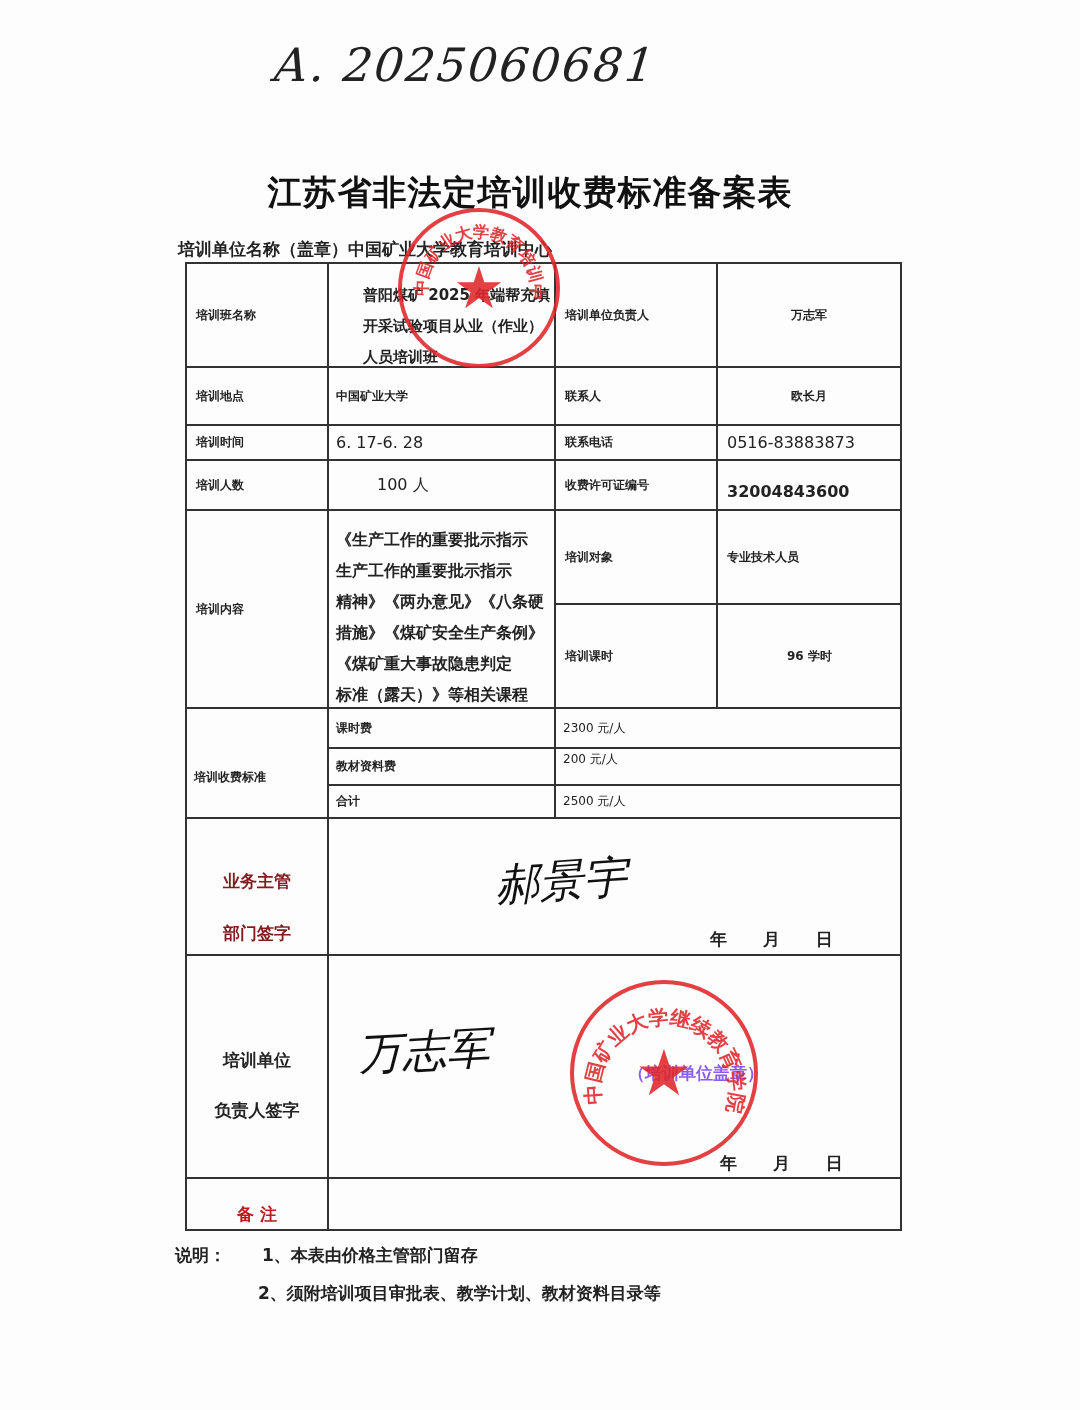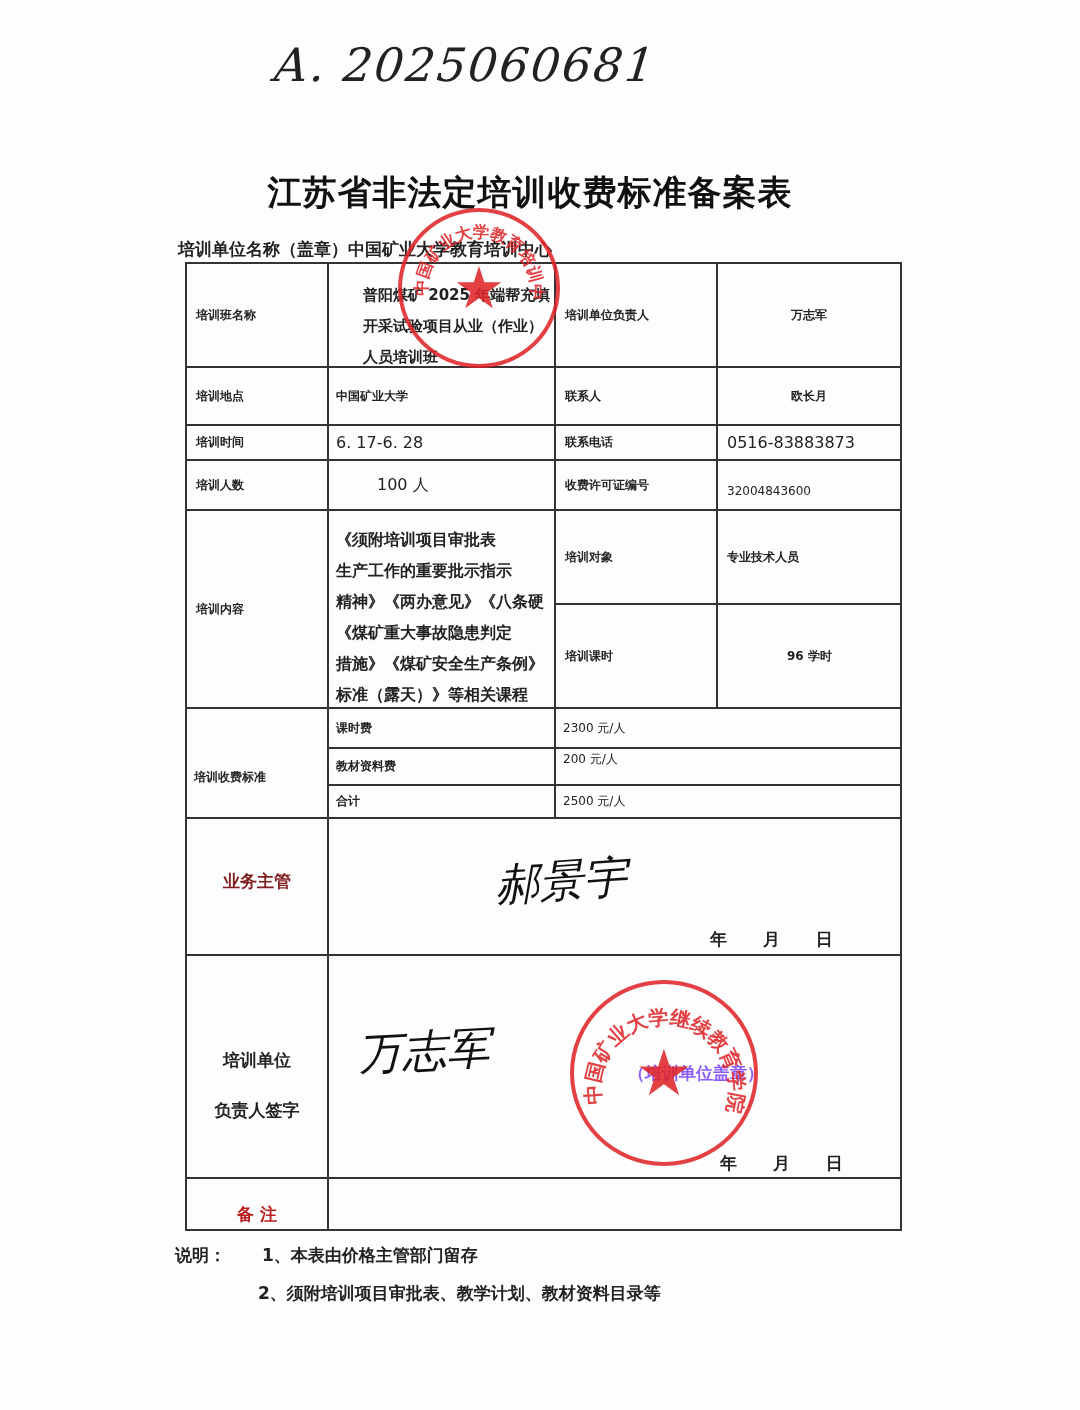--- a/index.html
+++ b/index.html
@@ -79,46 +79,47 @@
 <div class="cell center" style="left:718px;top:368px;width:182px;height:56px;">欧长月</div>
 
 <div class="cell" style="left:196px;top:426px;width:130px;height:33px;">培训时间</div>
 <div class="cell normal" style="left:336px;top:426px;width:218px;height:33px;font-size:16px;">6. 17-6. 28</div>
 <div class="cell" style="left:565px;top:426px;width:150px;height:33px;">联系电话</div>
 <div class="cell normal" style="left:727px;top:426px;width:172px;height:33px;font-size:16px;">0516-83883873</div>
 
 <div class="cell" style="left:196px;top:461px;width:130px;height:48px;">培训人数</div>
 <div class="cell normal" style="left:377px;top:461px;width:177px;height:48px;font-size:16px;">100 人</div>
 <div class="cell" style="left:565px;top:461px;width:150px;height:48px;">收费许可证编号</div>
-<div class="cell normal" style="left:727px;top:461px;width:172px;height:60px;font-size:12px;">32004843600</div>
+<div class="cell normal" style="left:727px;top:461px;width:172px;height:60px;font-size:16px;font-weight:bold;">32004843600</div>
 
 <div class="cell" style="left:196px;top:511px;width:130px;height:196px;">培训内容</div>
 <div class="abs content-text" style="left:336px;top:524px;width:218px;color:#222;">
-  <div>《须附培训项目审批表</div>
+  <div>《生产工作的重要批示指示</div>
   <div>生产工作的重要批示指示</div>
   <div>精神》《两办意见》《八条硬</div>
+  <div>措施》《煤矿安全生产条例》</div>
   <div>《煤矿重大事故隐患判定</div>
-  <div>措施》《煤矿安全生产条例》</div>
   <div>标准（露天）》等相关课程</div>
 </div>
 <div class="cell" style="left:565px;top:511px;width:150px;height:92px;">培训对象</div>
 <div class="cell" style="left:727px;top:511px;width:172px;height:92px;">专业技术人员</div>
 <div class="cell" style="left:565px;top:605px;width:150px;height:102px;">培训课时</div>
 <div class="cell" style="left:787px;top:605px;width:112px;height:102px;">96 学时</div>
 
 <div class="cell" style="left:194px;top:709px;width:132px;height:136px;">培训收费标准</div>
 <div class="cell" style="left:336px;top:709px;width:218px;height:38px;">课时费</div>
 <div class="cell normal" style="left:563px;top:709px;width:330px;height:38px;">2300 元/人</div>
 <div class="cell" style="left:336px;top:749px;width:218px;height:35px;">教材资料费</div>
 <div class="cell normal" style="left:563px;top:749px;width:330px;height:20px;">200 元/人</div>
 <div class="cell" style="left:336px;top:786px;width:218px;height:31px;">合计</div>
 <div class="cell normal" style="left:563px;top:786px;width:330px;height:31px;">2500 元/人</div>
 
 <div class="abs" style="left:187px;top:855px;width:140px;text-align:center;font-size:17px;font-weight:bold;line-height:52px;color:#7f1d1d;">
   <div>业务主管</div>
+  <div>部门签字</div>
 </div>
 <div class="sig" style="left:495px;top:852px;transform:rotate(-4deg);">郝景宇</div>
 <div class="date" style="left:710px;top:928px;">年 月 日</div>
 
 <div class="abs" style="left:187px;top:1035px;width:140px;text-align:center;font-size:17px;font-weight:bold;line-height:50px;color:#222;">
   <div>培训单位</div>
   <div>负责人签字</div>
 </div>
 <div class="sig" style="left:358px;top:1022px;transform:rotate(-3deg);">万志军</div>
 <div class="abs" style="left:628px;top:1062px;font-size:17px;font-weight:bold;color:#8b5cf6;">（培训单位盖章）</div>

